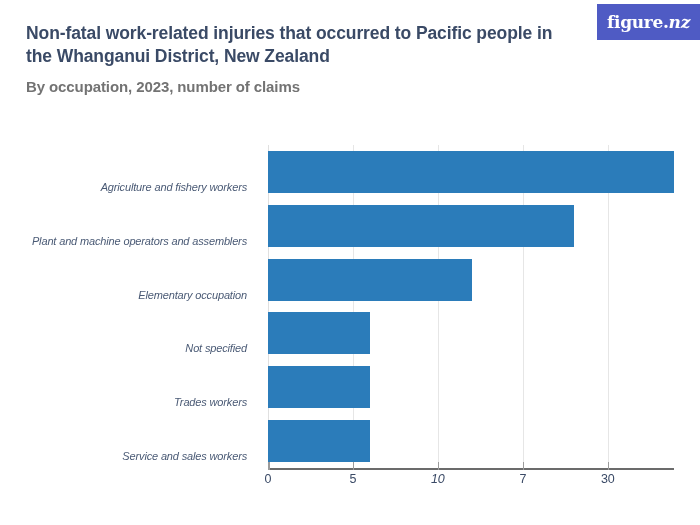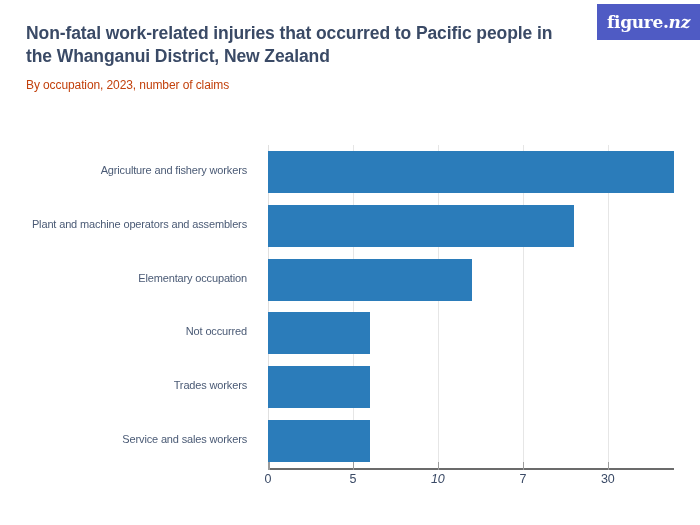--- a/index.html
+++ b/index.html
@@ -32,23 +32,23 @@
   .title {
     font-size: 17.5px;
     font-weight: bold;
     line-height: 1.33;
     color: #3a4a66;
     letter-spacing: -0.1px;
     max-width: 545px;
     margin: 0;
   }
   .subtitle {
-    font-size: 12px;
-    font-weight: normal;
-    color: #c2410c;
+    font-size: 15px;
+    font-weight: bold;
+    color: #737373;
     margin: 9px 0 0 0;
     letter-spacing: -0.1px;
   }
   .provider {
     font-size: 9.5px;
     color: #9a9a9a;
     margin: 9px 0 0 0;
     letter-spacing: 0px;
   }
 
@@ -121,23 +121,24 @@
     display: flex;
     align-items: center;
   }
   .bar {
     height: 42px;
     background: #2b7cba;
   }
   .cat-labels {
     position: absolute;
     left: 0;
-    top: 3px;
+    top: 20px;
     width: 258px;
     height: 323px;
+    font-style: italic;
   }
   .cat-row {
     height: 53.83px;
     display: flex;
     align-items: center;
     justify-content: flex-end;
     padding-right: 11px;
     box-sizing: border-box;
   }
   .cat-label {
@@ -207,21 +208,21 @@
         <div class="cat-row">
           <span class="cat-label">Agriculture and fishery workers</span>
         </div>
         <div class="cat-row">
           <span class="cat-label">Plant and machine operators and assemblers</span>
         </div>
         <div class="cat-row">
           <span class="cat-label">Elementary occupation</span>
         </div>
         <div class="cat-row">
-          <span class="cat-label">Not occurred</span>
+          <span class="cat-label">Not specified</span>
         </div>
         <div class="cat-row">
           <span class="cat-label">Trades workers</span>
         </div>
         <div class="cat-row">
           <span class="cat-label">Service and sales workers</span>
         </div>
       </div>
 
     <div class="plot">

